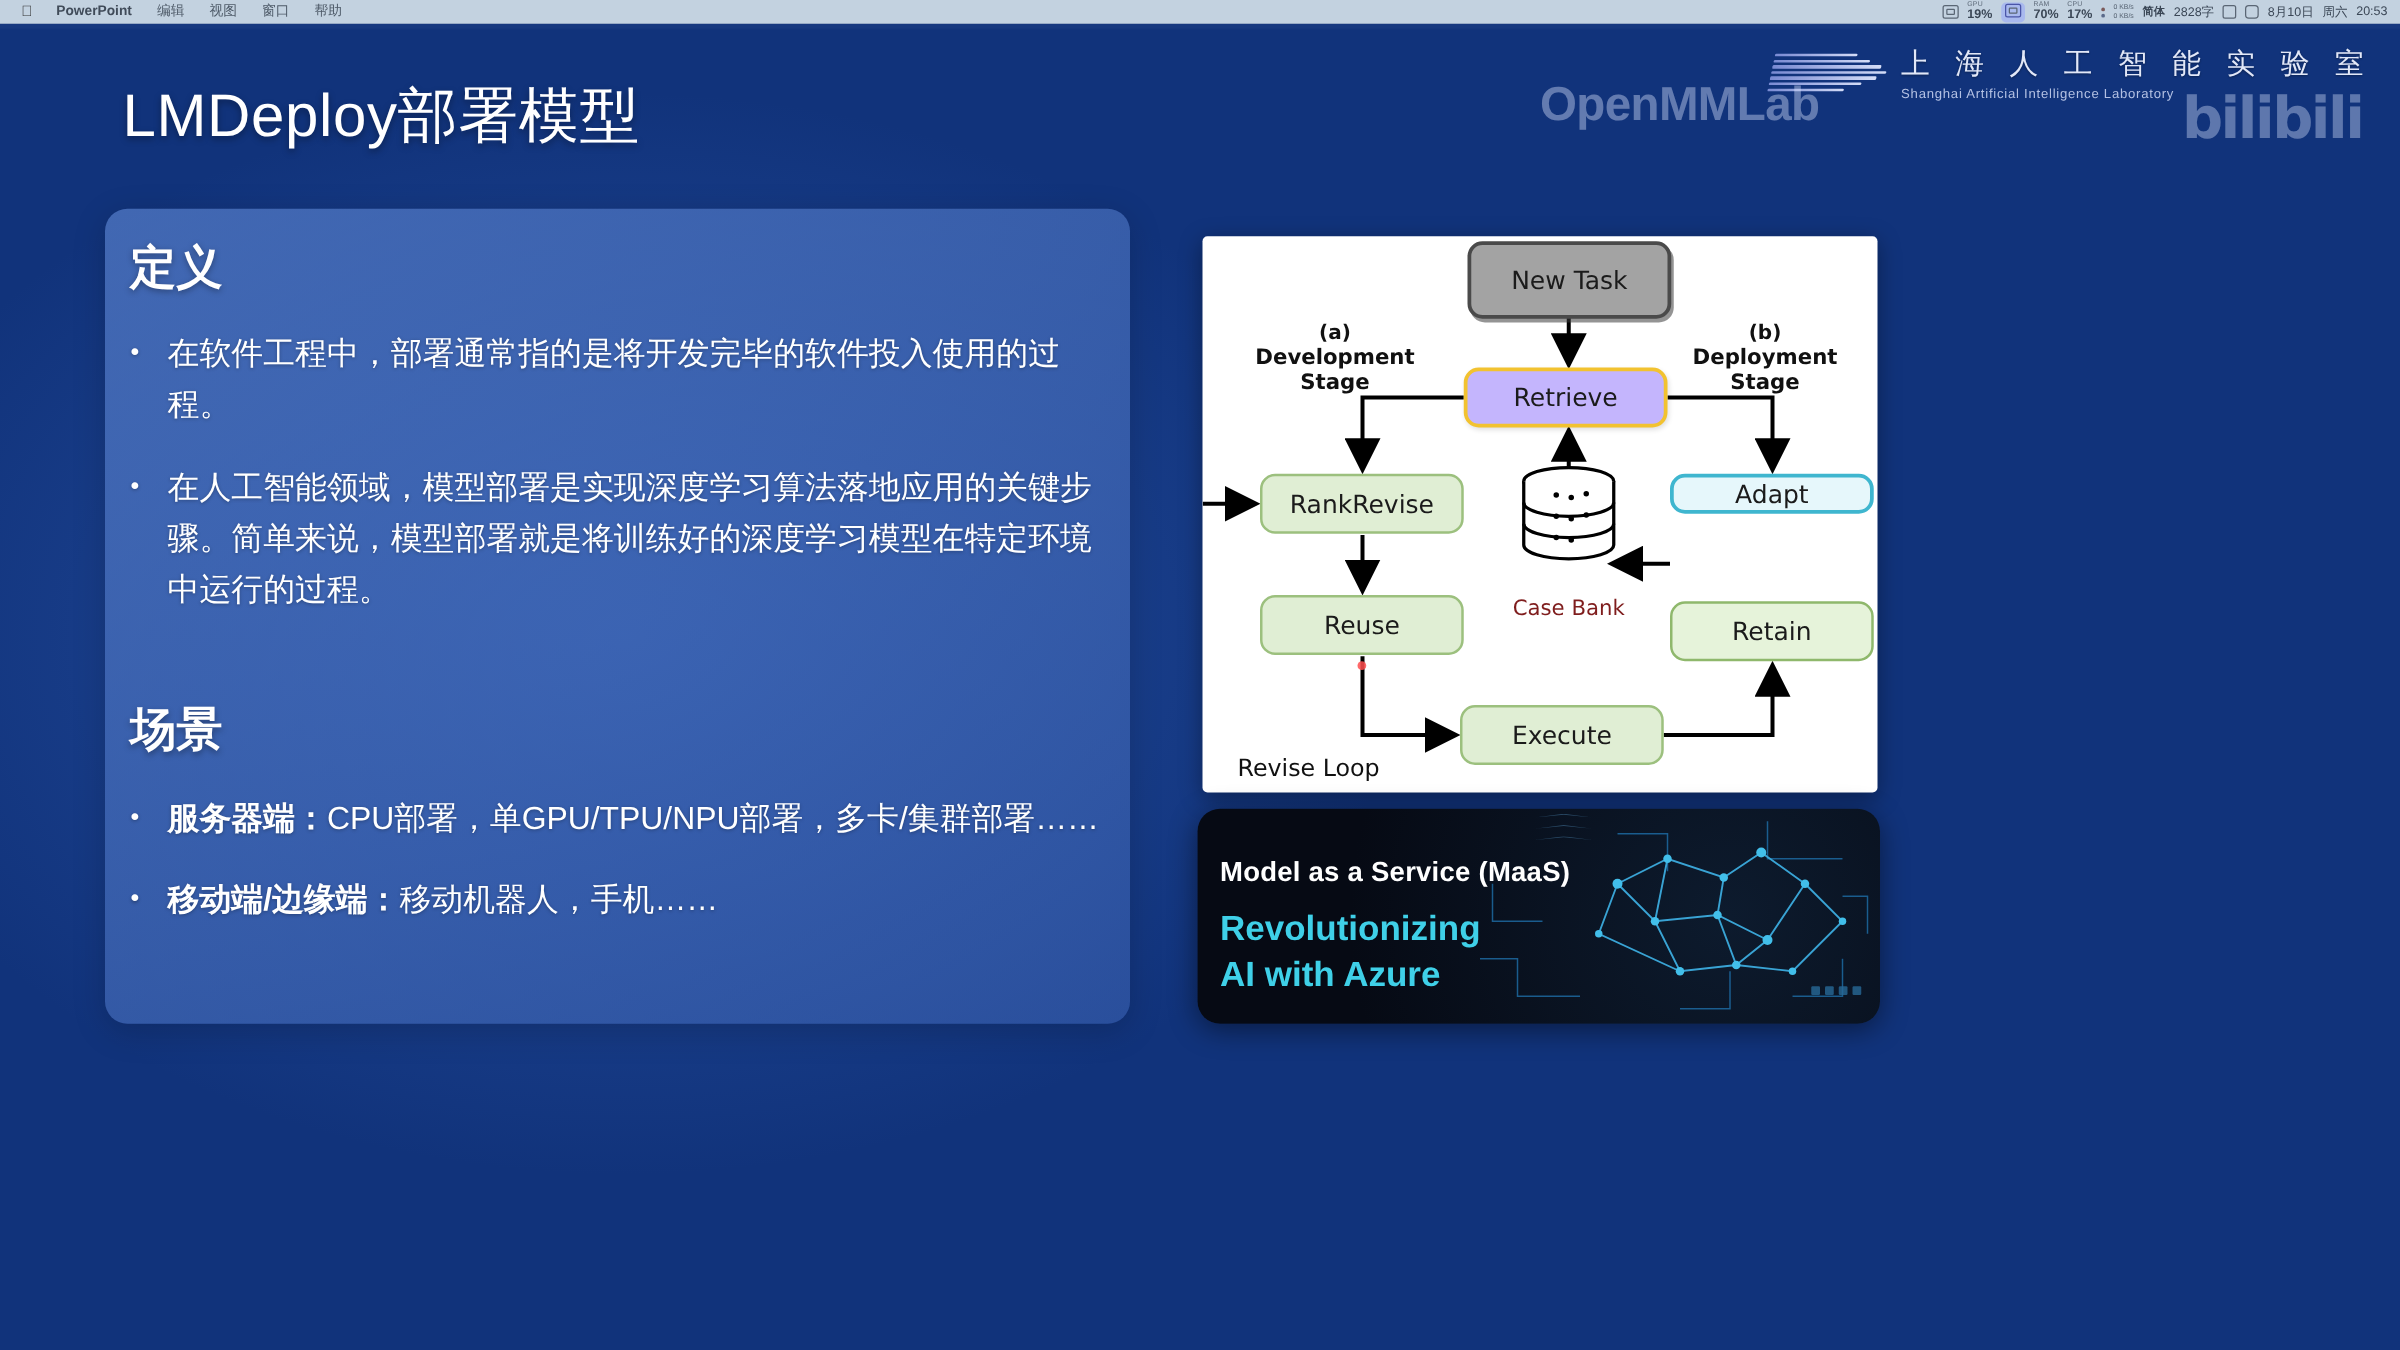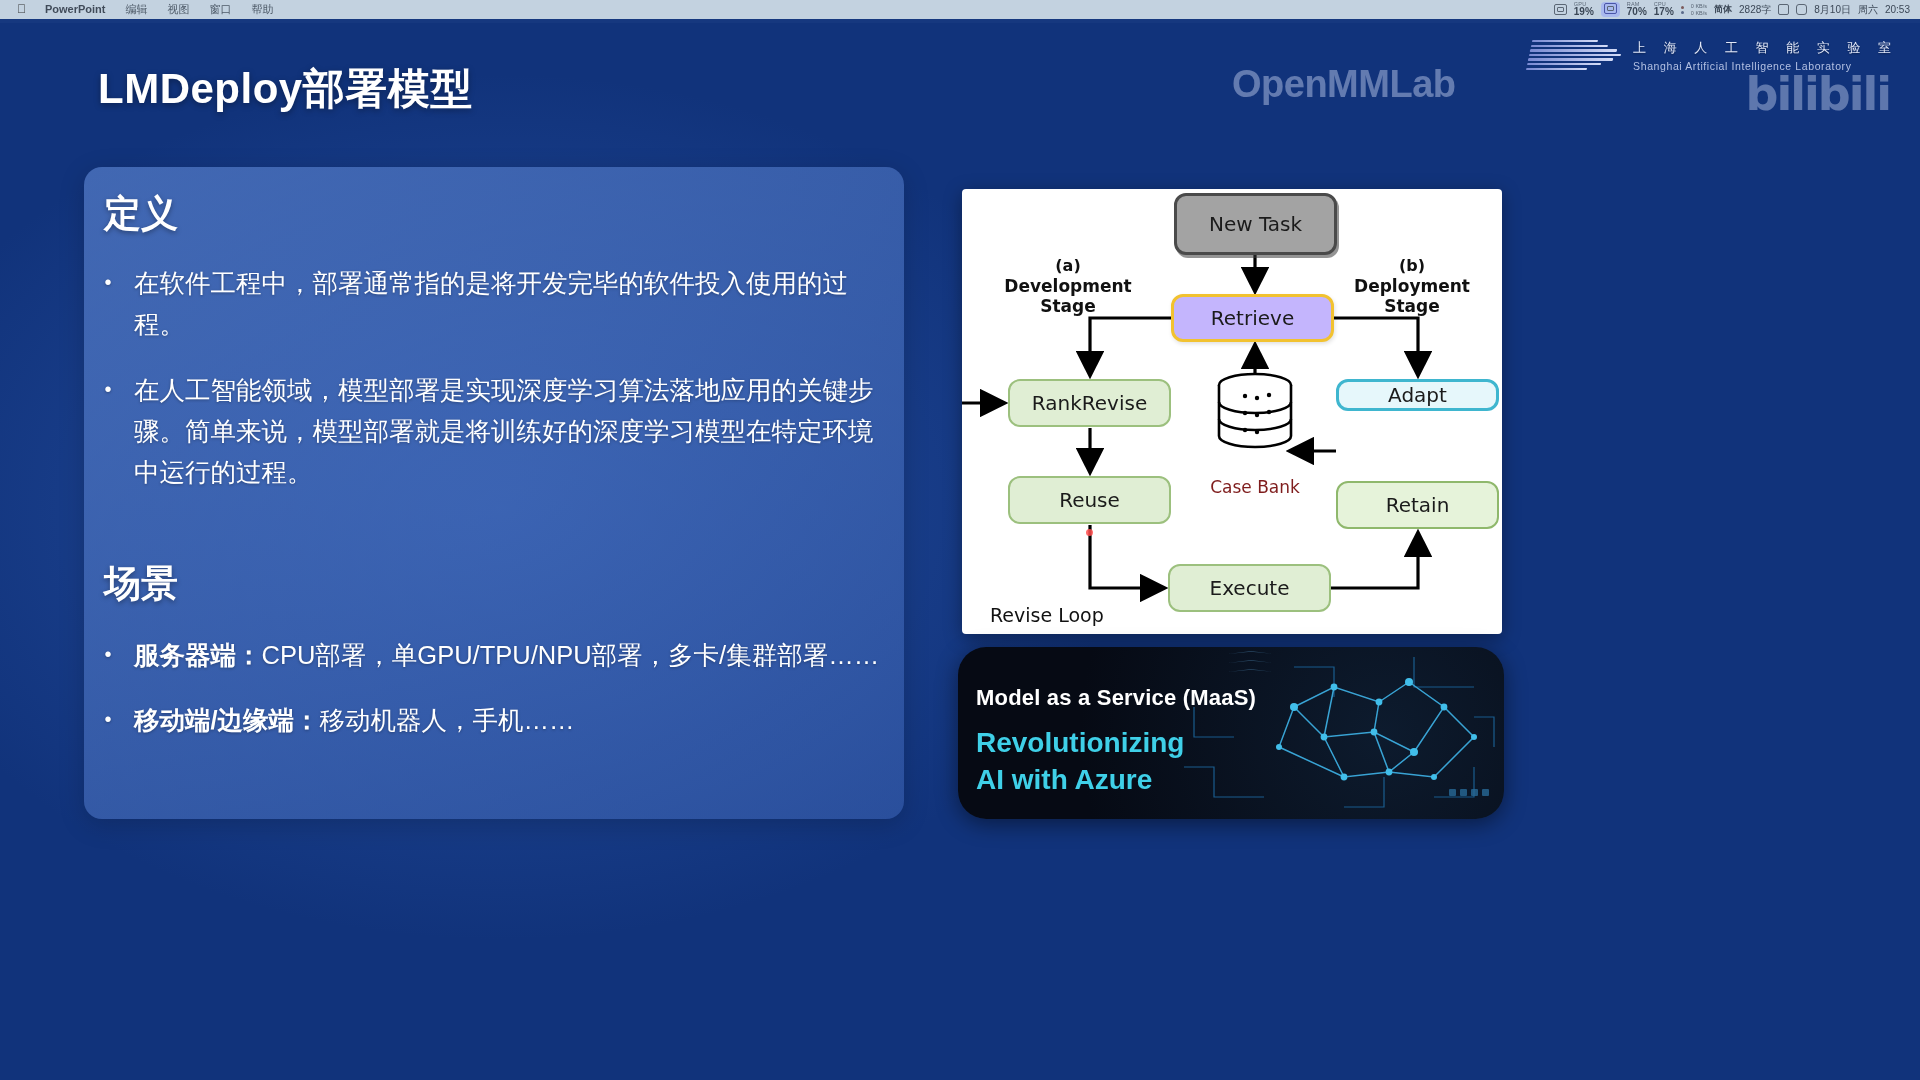--- a/index.html
+++ b/index.html
@@ -37,39 +37,39 @@
   .slide { position:absolute; left:0; top:19px; width:1920px; height:1061px;
     background:
       radial-gradient(1200px 700px at 28% 40%, #1d4796 0%, #13347c 45%, #0d2a६b 100%),
       linear-gradient(160deg,#12377f 0%, #0a2663 100%);
     background-color:#11337b; overflow:hidden; }
   .slide::before{ content:""; position:absolute; inset:0;
     background:radial-gradient(900px 620px at 26% 46%, rgba(60,110,205,.45), rgba(0,0,0,0) 70%);}
   .topline { position:absolute; left:0; top:0; width:1920px; height:4px; background:#16387f; }
 
   
-  .title { position:absolute; left:98px; top:42px; font-size:42px; font-weight:bold;
+  .title { position:absolute; left:98px; top:42px; font-size:48px; font-weight:normal;
     color:#ffffff; letter-spacing:.5px; text-shadow:0 2px 6px rgba(0,0,0,.35); z-index:6; }
 
   
   .brandzone { position:absolute; right:0; top:10px; width:700px; height:92px; z-index:7; }
   .lab-logo { position:absolute; right:22px; top:6px; display:flex; align-items:center; gap:12px;
     opacity:.95; }
   .lab-bars { width:92px; height:40px; display:flex; flex-direction:column; justify-content:center;
     gap:2.2px; transform:skewX(-12deg); }
   .lab-bars i { display:block; height:2.4px; background:linear-gradient(90deg,#7f8fd8,#dfe6ff); border-radius:1px; }
   .lab-bars i:nth-child(1){width:72%}
   .lab-bars i:nth-child(2){width:84%}
   .lab-bars i:nth-child(3){width:95%}
   .lab-bars i:nth-child(4){width:100%}
   .lab-bars i:nth-child(5){width:92%}
   .lab-bars i:nth-child(6){width:80%}
   .lab-bars i:nth-child(7){width:66%}
   .lab-txt { display:flex; flex-direction:column; gap:3px; }
-  .lab-cn { font-size:13px; color:#eef2ff; letter-spacing:7px; font-weight:500;
+  .lab-cn { font-size:23px; color:#eef2ff; letter-spacing:7px; font-weight:500;
     text-shadow:0 1px 2px rgba(0,0,0,.4); }
   .lab-en { font-size:10.5px; color:#cfd9f5; letter-spacing:.6px; opacity:.9; }
   .wm-openmmlab { position:absolute; left:12px; top:34px; font-size:38px; font-weight:bold;
     color:rgba(214,225,250,.42); letter-spacing:-.5px; }
   .wm-bili { position:absolute; right:30px; top:38px; font-size:46px; font-weight:bold;
     color:rgba(222,232,255,.38); letter-spacing:-2px; font-family:"DejaVu Sans",sans-serif;margin-left:24px; }
 
   
   .card { position:absolute; left:84px; top:148px; width:820px; height:652px;
     background:linear-gradient(150deg, rgba(84,124,200,.72), rgba(56,95,175,.62));
@@ -119,21 +119,21 @@
   .caselbl { position:absolute; left:218px; top:288px; width:150px; text-align:center;
     font-size:17px; color:#7f1d1d; font-family:"DejaVu Sans",sans-serif; }
   .reviselbl { position:absolute; left:28px; top:415px; font-size:19px; color:#111;
     font-family:"DejaVu Sans",sans-serif; }
   .reddot { position:absolute; left:124px; top:340px; width:7px; height:7px;
     border-radius:50%; background:#ff4d4d; opacity:.85; }
 
   
   .maas { position:absolute; left:958px; top:628px; width:546px; height:172px;
     background:radial-gradient(circle at 78% 50%, #0d1b2e 0%, #060a14 70%);
-    border-radius:28px; z-index:6; overflow:hidden;
+    border-radius:18px; z-index:6; overflow:hidden;
     box-shadow:0 5px 22px rgba(0,0,0,.45); }
   .maas-t1 { position:absolute; left:18px; top:38px; color:#fff; font-size:22px;
     font-weight:bold; letter-spacing:.2px; }
   .maas-t2 { position:absolute; left:18px; top:78px; color:#3fd0e8; font-size:28px;
     font-weight:bold; line-height:1.32; }
   .circuit { position:absolute; right:0; top:0; width:330px; height:172px; opacity:.95; }
   .chev { position:absolute; left:270px; top:4px; width:48px; height:30px; }
   .chev i { position:absolute; left:0; width:46px; height:3px; background:#2a4a66;
     clip-path:polygon(0 100%, 50% 0, 100% 100%, 100% 100%, 50% 24%, 0 100%); }
 </style>

